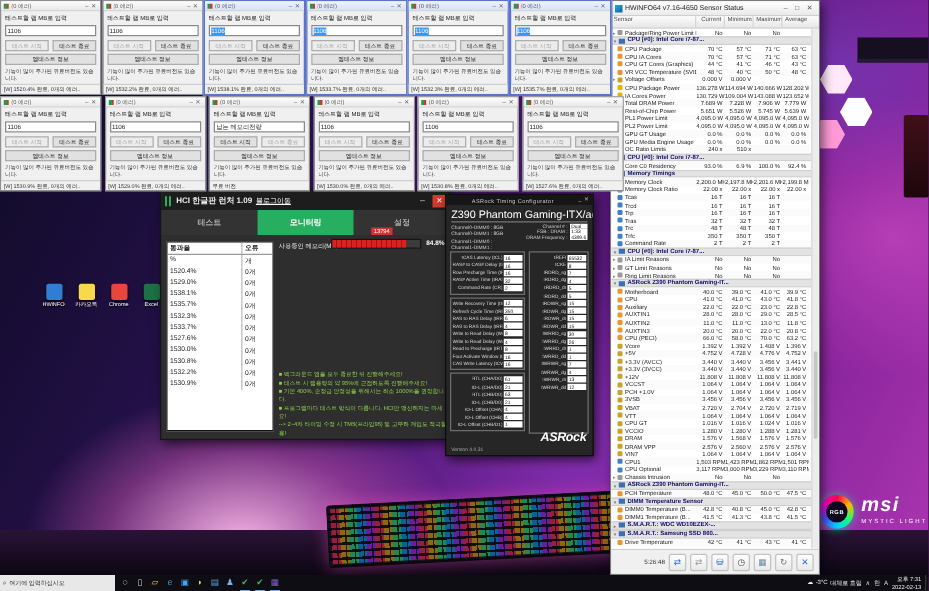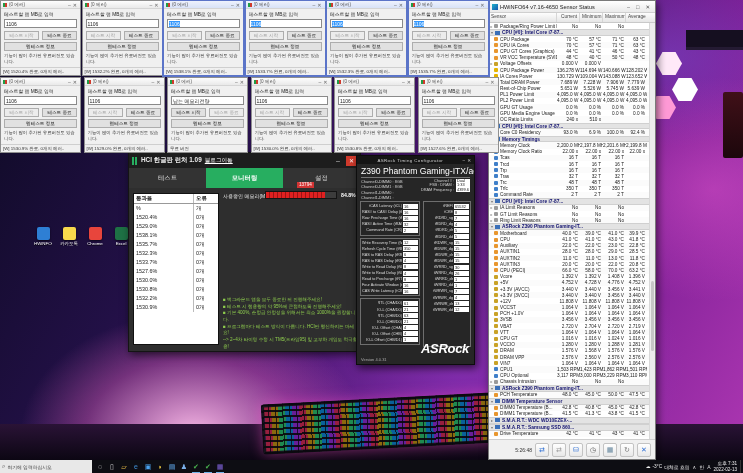--- a/index.html
+++ b/index.html
@@ -105,21 +105,21 @@
   .ar-chan{font-size:3.9px;line-height:1.1;color:#cfcfcf;text-align:right;}
   .ar-chan .bx{display:inline-block;background:#fff;color:#111;min-width:14px;padding:0 1px;margin-left:2px;text-align:left;}
   .ar-cols{display:flex;margin:1px 3px;gap:3px;}
   .ar-left{width:60px;}
   .ar-rightcol{flex:1;border:1px solid #6e6e6e;padding:1px 1px;}
   .ar-grp{border:1px solid #6e6e6e;padding:1px 1px;margin-bottom:2px;}
   .ar-row{display:flex;align-items:center;justify-content:flex-end;height:6.1px;}
   .ar-lab{font-size:3.8px;color:#ddd;white-space:nowrap;overflow:hidden;margin-right:1px;}
   .ar-val{width:15px;background:#fff;color:#111;font-size:3.9px;line-height:5px;height:5px;padding:0 1px;flex:0 0 auto;}
   .ar-foot{position:absolute;left:4px;bottom:2px;font-size:4px;color:#aaa;}
-  .ar-logo{position:absolute;right:5px;bottom:8px;font-size:13px;font-style:italic;font-weight:bold;color:#fff;letter-spacing:-.3px;}
+  .ar-logo{position:absolute;right:5px;bottom:8px;font-size:10px;font-style:italic;font-weight:bold;color:#fff;letter-spacing:-.3px;}
 
   
   .hw{position:absolute;left:488px;top:0;width:168px;height:460px;background:#f0f0f0;border:1px solid #7a7a7a;
     box-shadow:2px 3px 8px rgba(0,0,0,.55);display:flex;flex-direction:column;}
   .hw-tb{height:12px;background:linear-gradient(#ffffff,#eaeaea);display:flex;align-items:center;padding:0 3px;gap:2px;border-bottom:1px solid #cfcfcf;}
   .hw-ic{width:6px;height:6px;background:linear-gradient(135deg,#21b3c9,#1458b0);flex:0 0 auto;}
   .hw-title{flex:1;font-size:5.6px;color:#222;white-space:nowrap;overflow:hidden;}
   .hw-wb{font-size:5.5px;color:#555;padding:0 2px;}
   .hw-cols{height:10px;display:flex;background:linear-gradient(#fdfdfd,#e6e6e6);border-bottom:1px solid #c9c9c9;font-size:4.8px;color:#444;}
   .hw-cols span{border-right:1px solid #d6d6d6;padding:1px 2px;white-space:nowrap;overflow:hidden;}
@@ -166,20 +166,29 @@
 
   <div class="wall"></div>
   <div class="desk"></div>
   <div class="hex hex1"></div>
   <div class="hex hex2"></div>
   <div class="hex hex3"></div>
   <div class="shelf"></div>
   <div class="poster"></div>
   <div class="keyboard"></div>
 
+  <div class="msi">
+    <div class="rgb-ring">
+      <div class="rgb-core">RGB</div>
+    </div>
+    <div class="msi-txt">
+      <div class="msi-brand">msi</div>
+      <div class="msi-sub">MYSTIC LIGHT</div>
+    </div>
+  </div>
 
   <div class="dicons">
       <div class="dicon">
     <div class="dsq" style="background:#2e7fd4"></div>
     <div class="dlab">HWiNFO64</div>
       </div>
       <div class="dicon">
     <div class="dsq" style="background:#f7d94c"></div>
     <div class="dlab">카카오톡</div>
       </div>

